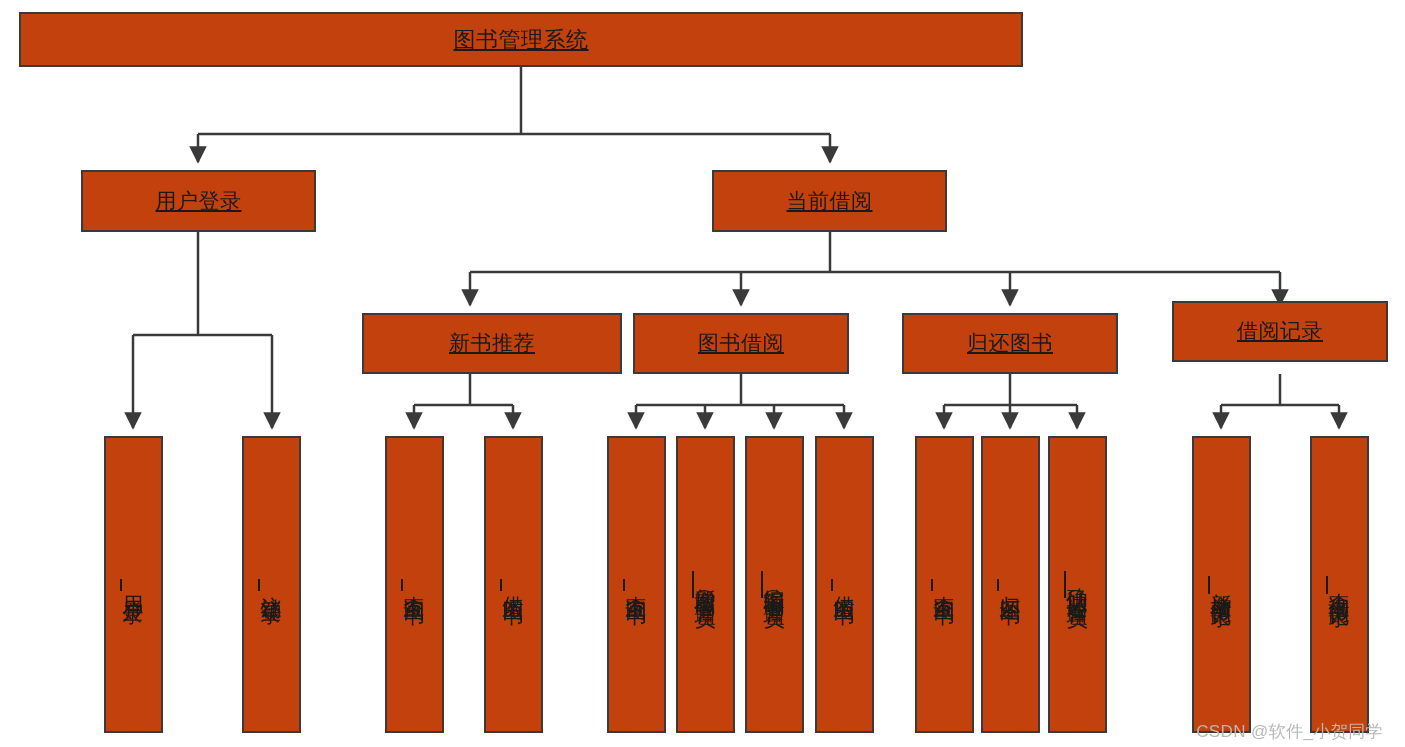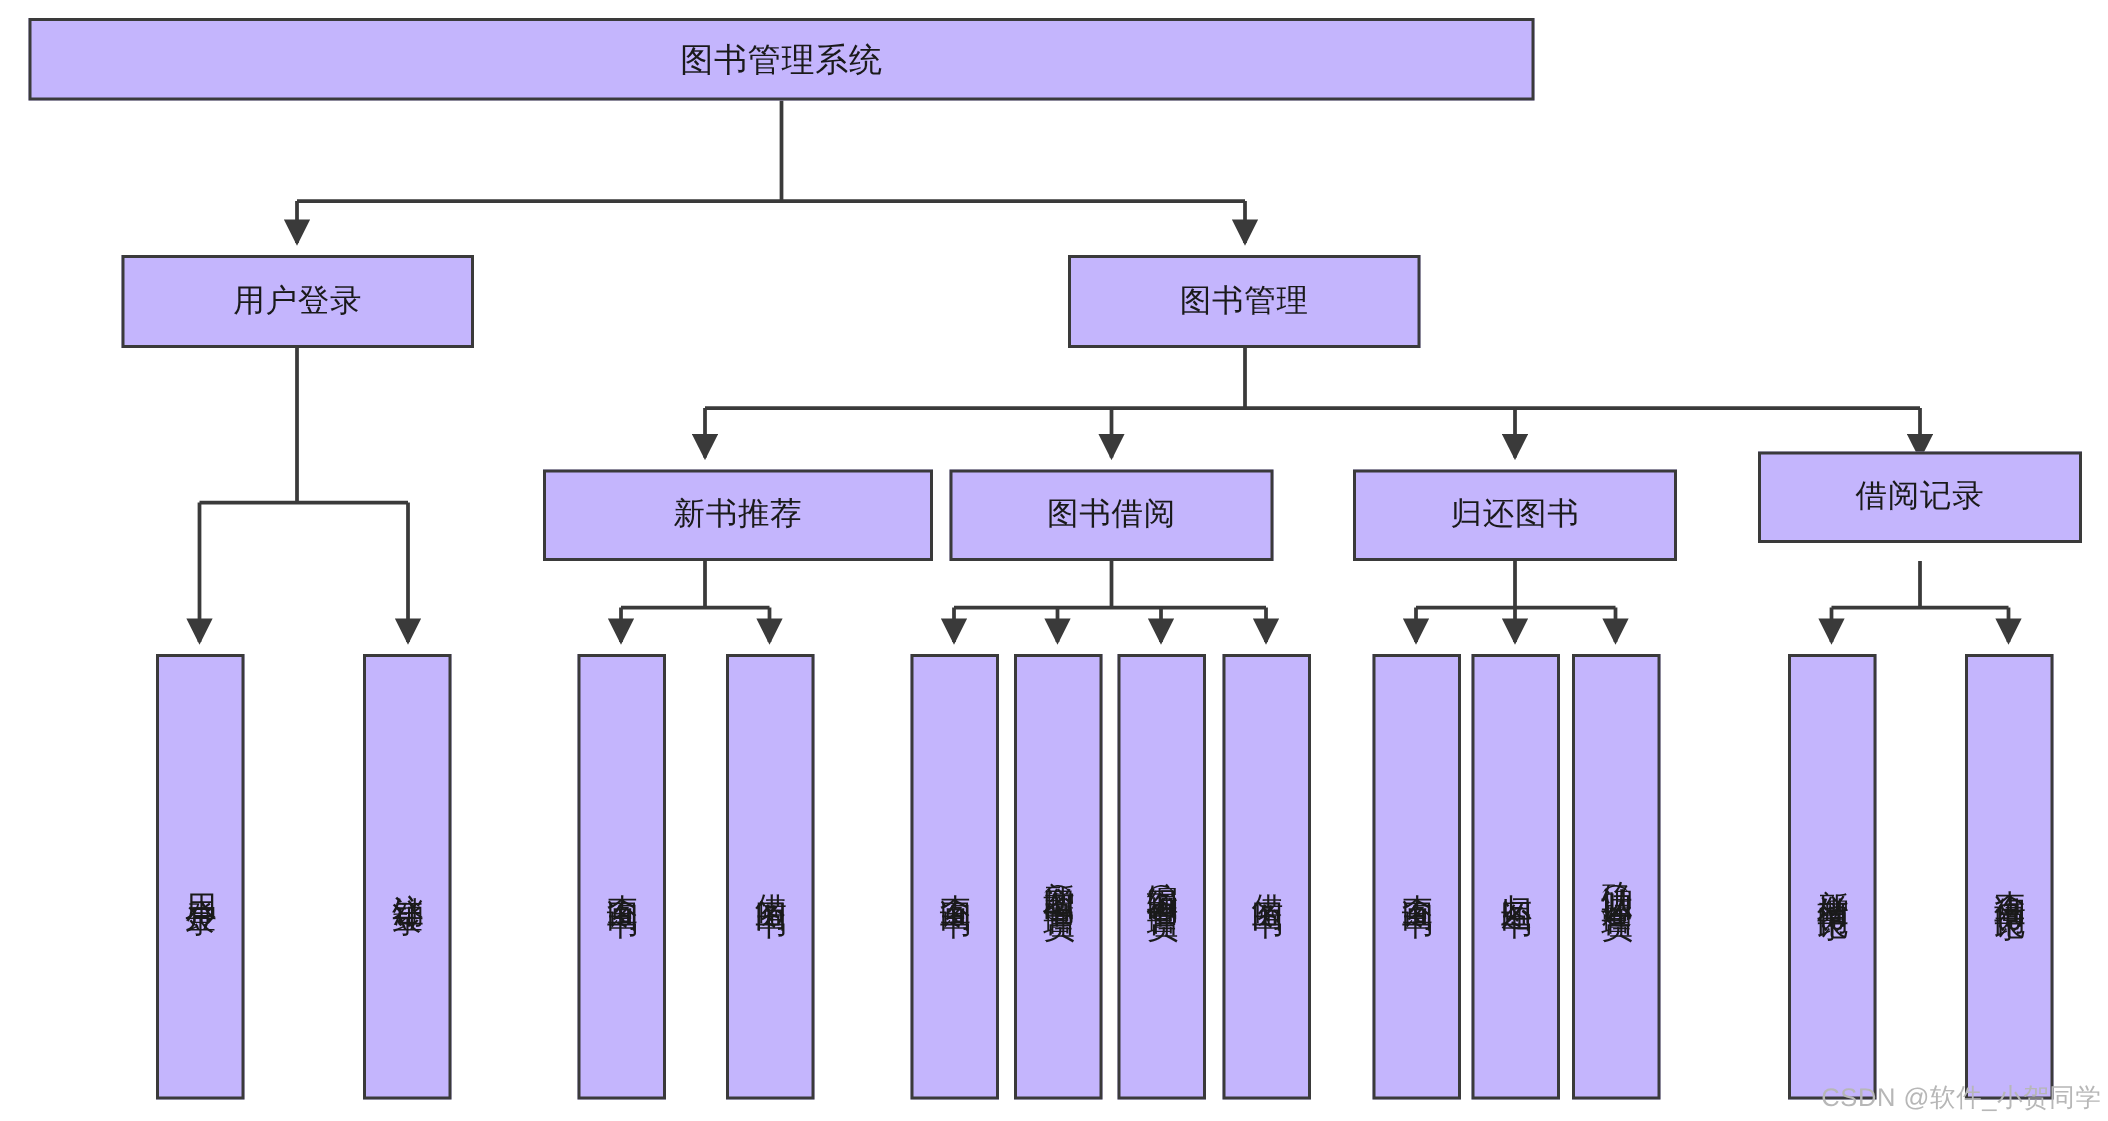--- a/index.html
+++ b/index.html
@@ -22,25 +22,26 @@
     left: 0;
     top: 0;
     width: 1405px;
     height: 747px;
     pointer-events: none;
   }
   .node {
     position: absolute;
     box-sizing: border-box;
     border: 2.5px solid #3a3a3a;
-    background: #c4b5fd;
+    background: #c2410c;
     display: flex;
     align-items: center;
     justify-content: center;
     color: #1a1a1a;
+    text-decoration: underline;
   }
   .node-label {
     display: block;
     text-align: center;
     line-height: 1.18;
     white-space: nowrap;
   }
   
   .node.h .node-label {
     font-size: 21px;
@@ -58,21 +59,21 @@
   .node.v .node-label {
     writing-mode: vertical-rl;
     text-orientation: upright;
     font-size: 21px;
     line-height: 1.0;
     letter-spacing: 3px;
     white-space: nowrap;
   }
   #watermark {
     position: absolute;
-    right: 4px;
+    right: 22px;
     bottom: 4px;
     font-size: 17px;
     color: #b7b7b7;
     letter-spacing: 0.4px;
     white-space: nowrap;
   }
 </style>
 </head>
 <body>
 
@@ -130,21 +131,21 @@
   </svg>
 
   <div class="node h root" style="left:19px; top:12px; width:1004px; height:55px;">
     <span class="node-label">图书管理系统</span>
   </div>
 
   <div class="node h" style="left:81px; top:170px; width:235px; height:62px;">
     <span class="node-label">用户登录</span>
   </div>
   <div class="node h" style="left:712px; top:170px; width:235px; height:62px;">
-    <span class="node-label">图书管理</span>
+    <span class="node-label">当前借阅</span>
   </div>
 
   <div class="node h" style="left:362px; top:313px; width:260px; height:61px;">
     <span class="node-label">新书推荐</span>
   </div>
   <div class="node h" style="left:633px; top:313px; width:216px; height:61px;">
     <span class="node-label">图书借阅</span>
   </div>
   <div class="node h" style="left:902px; top:313px; width:216px; height:61px;">
     <span class="node-label">归还图书</span>

